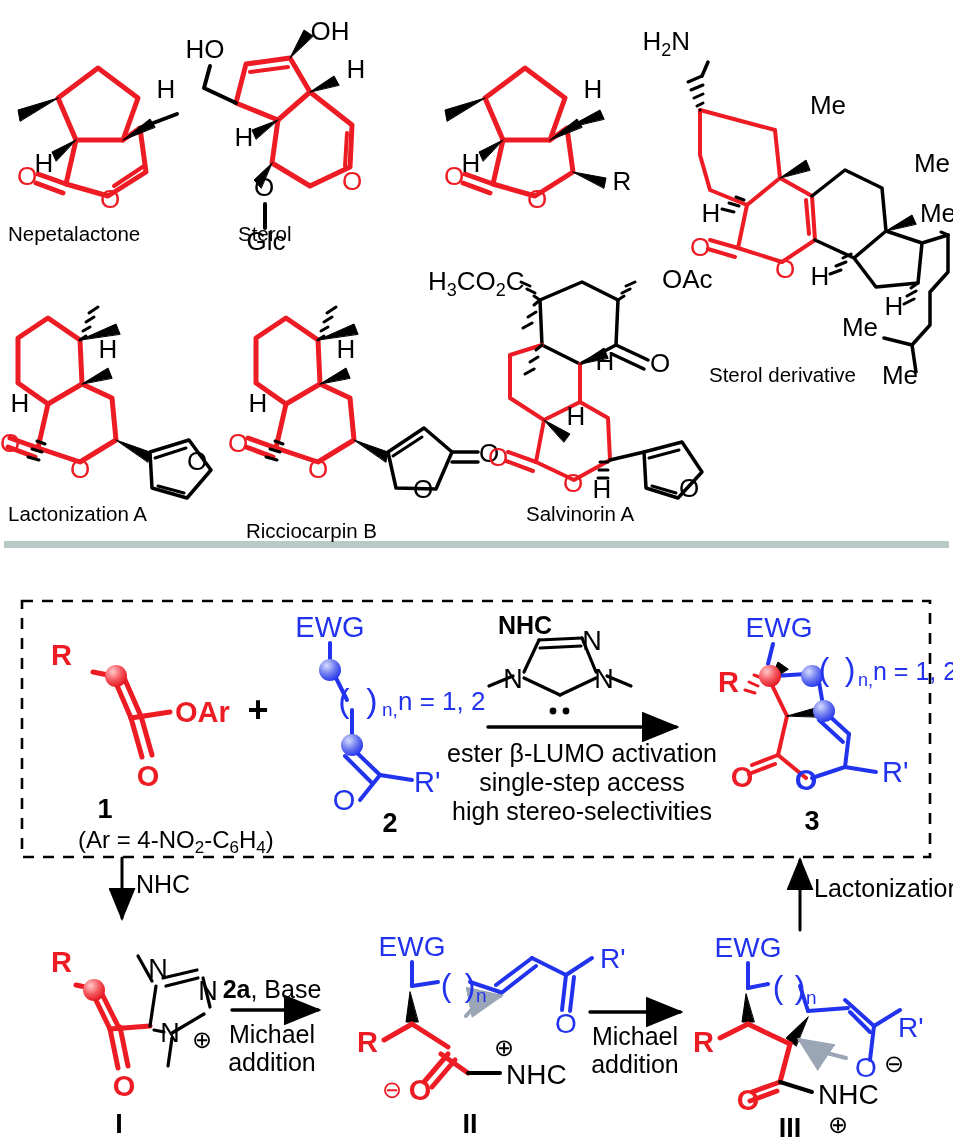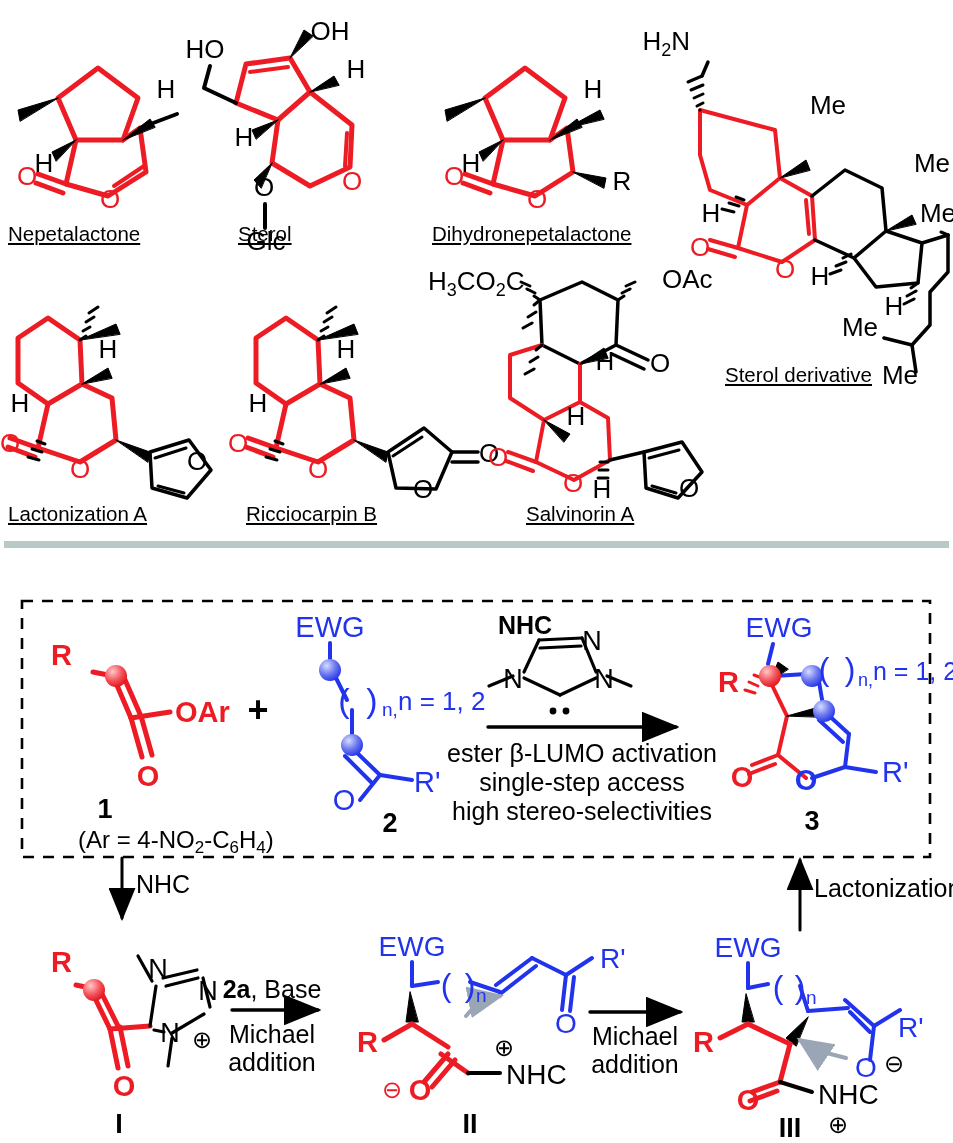--- a/index.html
+++ b/index.html
@@ -2,21 +2,21 @@
 <html><head>
 <meta charset="utf-8">
 <style>
   html,body{margin:0;padding:0;background:#ffffff;}
   body{width:953px;height:1143px;position:relative;
        font-family:"Liberation Sans","DejaVu Sans",sans-serif;color:#000;}
   .fig{position:absolute;left:0;top:0;width:953px;height:1143px;}
   .panel-title{position:absolute;font-size:21px;letter-spacing:0.1px;white-space:nowrap;}
   #title-a{left:8px;top:4px;}
   #title-b{left:16px;top:556px;}
-  .cname{position:absolute;font-size:20.5px;white-space:nowrap;text-decoration:underline;}
+  .cname{position:absolute;font-size:20.5px;white-space:nowrap;}
   .divider{position:absolute;left:4px;top:541px;width:945px;height:7px;background:#b9c9c7;}
   svg{overflow:visible;}
   .lbl{font-family:"Liberation Sans","DejaVu Sans",sans-serif;}
 </style>
 </head>
 <body>
 
 <div class="fig">
 
 
@@ -308,24 +308,23 @@
       <text x="576" y="425">H</text>
       <text x="602" y="498">H</text>
       <text x="498" y="466" fill="#ED1C24">O</text>
       <text x="573" y="492" fill="#ED1C24">O</text>
       <text x="689" y="497">O</text>
     </g>
   </svg>
 
   <div class="cname" style="left:8px;  top:222px;">Nepetalactone</div>
   <div class="cname" style="left:238px; top:222px;">Sterol</div>
-  <div class="cname" style="left:432px; top:222px;">Dihydronepetalactone</div>
-  <div class="cname" style="left:709px; top:363px;margin-left:16px;">Sterol derivative</div>
+  <div class="cname" style="left:709px; top:363px;">Sterol derivative</div>
   <div class="cname" style="left:8px;  top:502px;">Lactonization A</div>
-  <div class="cname" style="left:246px; top:502px;">Ricciocarpin B</div>
+  <div class="cname" style="left:246px; top:519px;">Ricciocarpin B</div>
   <div class="cname" style="left:498px; top:502px;margin-left:28px;">Salvinorin A</div>
 
   <svg class="fig" width="953" height="1143" viewBox="0 0 953 1143">
 
     <rect x="22" y="601" width="908" height="256" fill="none" stroke="#000" stroke-width="2.6" stroke-dasharray="11 9"></rect>
 
     <g stroke-linecap="round" stroke-linejoin="round" fill="none">
 
       <g>
         <path d="M93,672 L113,676" stroke="#ED1C24" stroke-width="5"></path>

